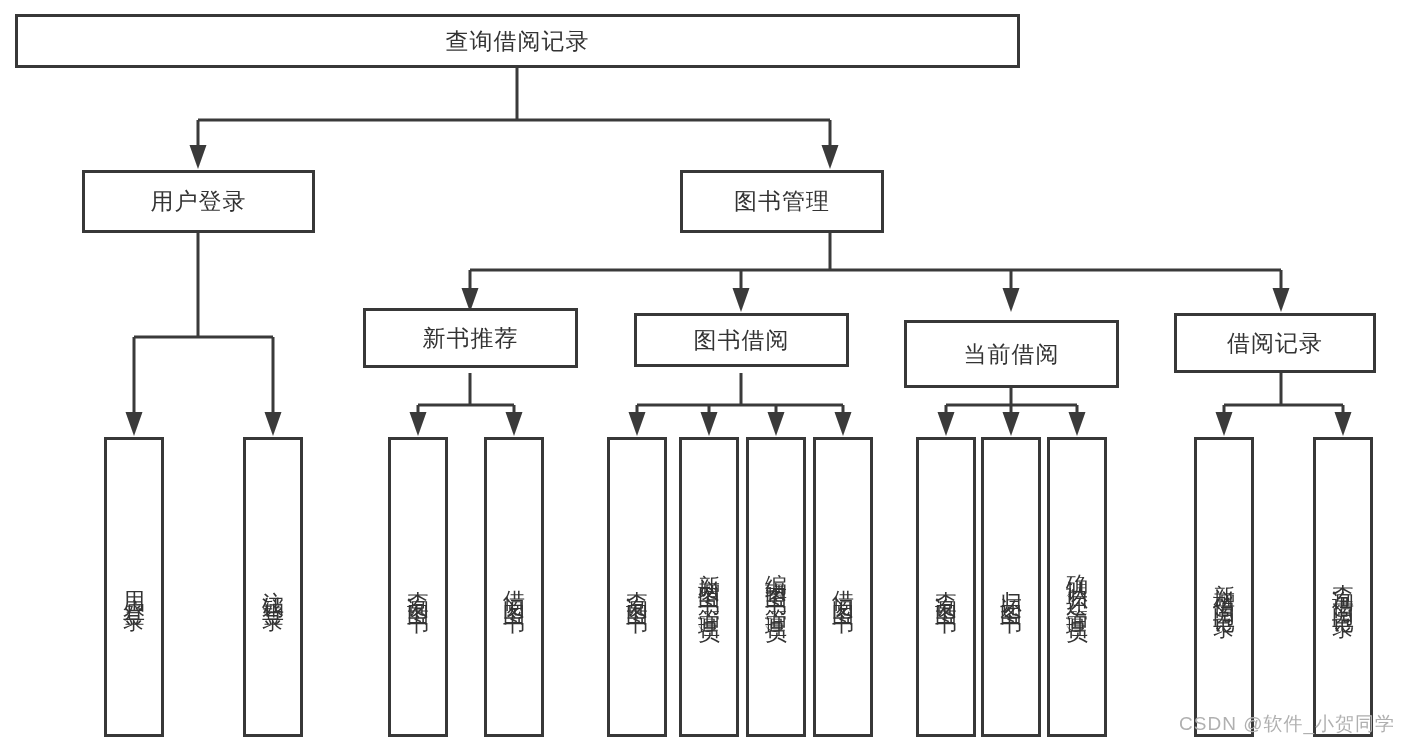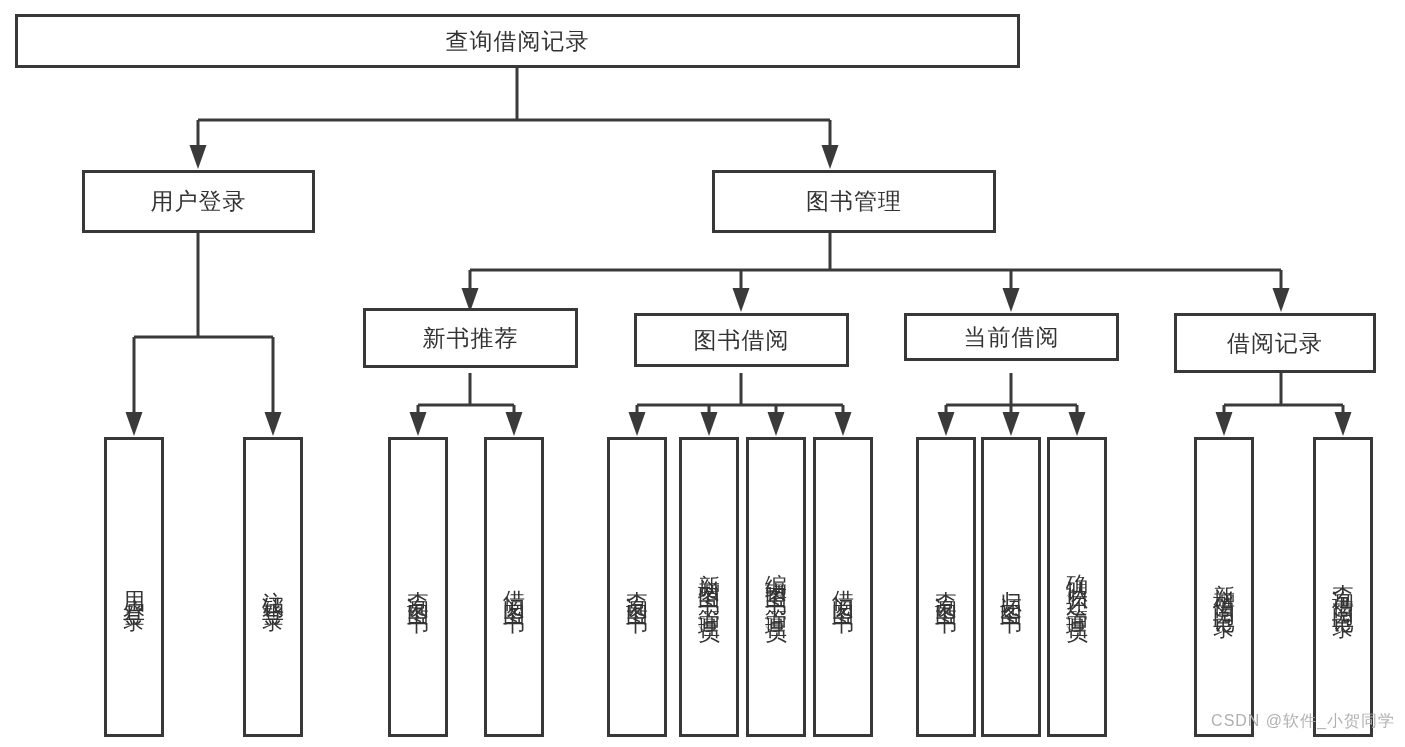--- a/index.html
+++ b/index.html
@@ -39,21 +39,21 @@
     letter-spacing: 7px;
     line-height: 1.1;
     font-size: 22px;
     white-space: nowrap;
   }
   .watermark {
     position: absolute;
     right: 10px;
     top: 711px;
     color: #b0b0b0;
-    font-size: 16px;
+    font-size: 19px;
     letter-spacing: 1px;
     z-index: 5;
   }
 </style>
 </head>
 <body>
 
 <div class="canvas">
 
   <svg class="connectors" width="1405" height="747" viewBox="0 0 1405 747">
@@ -99,31 +99,31 @@
     </g>
   </svg>
 
   <div class="node" style="left:15px;top:14px;width:1005px;height:54px">
     <span class="lbl">查询借阅记录</span>
   </div>
 
   <div class="node" style="left:82px;top:170px;width:233px;height:63px">
     <span class="lbl">用户登录</span>
   </div>
-  <div class="node" style="left:712px;top:170px;width:284px;height:63px">
+  <div class="node" style="left:680px;top:170px;width:204px;height:63px">
     <span class="lbl">图书管理</span>
   </div>
 
   <div class="node" style="left:363px;top:308px;width:215px;height:60px">
     <span class="lbl">新书推荐</span>
   </div>
   <div class="node" style="left:634px;top:313px;width:215px;height:54px">
     <span class="lbl">图书借阅</span>
   </div>
-  <div class="node" style="left:904px;top:313px;width:215px;height:48px">
+  <div class="node" style="left:904px;top:320px;width:215px;height:68px">
     <span class="lbl">当前借阅</span>
   </div>
   <div class="node" style="left:1174px;top:313px;width:202px;height:60px">
     <span class="lbl">借阅记录</span>
   </div>
 
   <div class="node vnode" style="left:104px;top:437px;width:60px;height:300px">
     <span class="lbl">用户登录</span>
   </div>
   <div class="node vnode" style="left:243px;top:437px;width:60px;height:300px">

